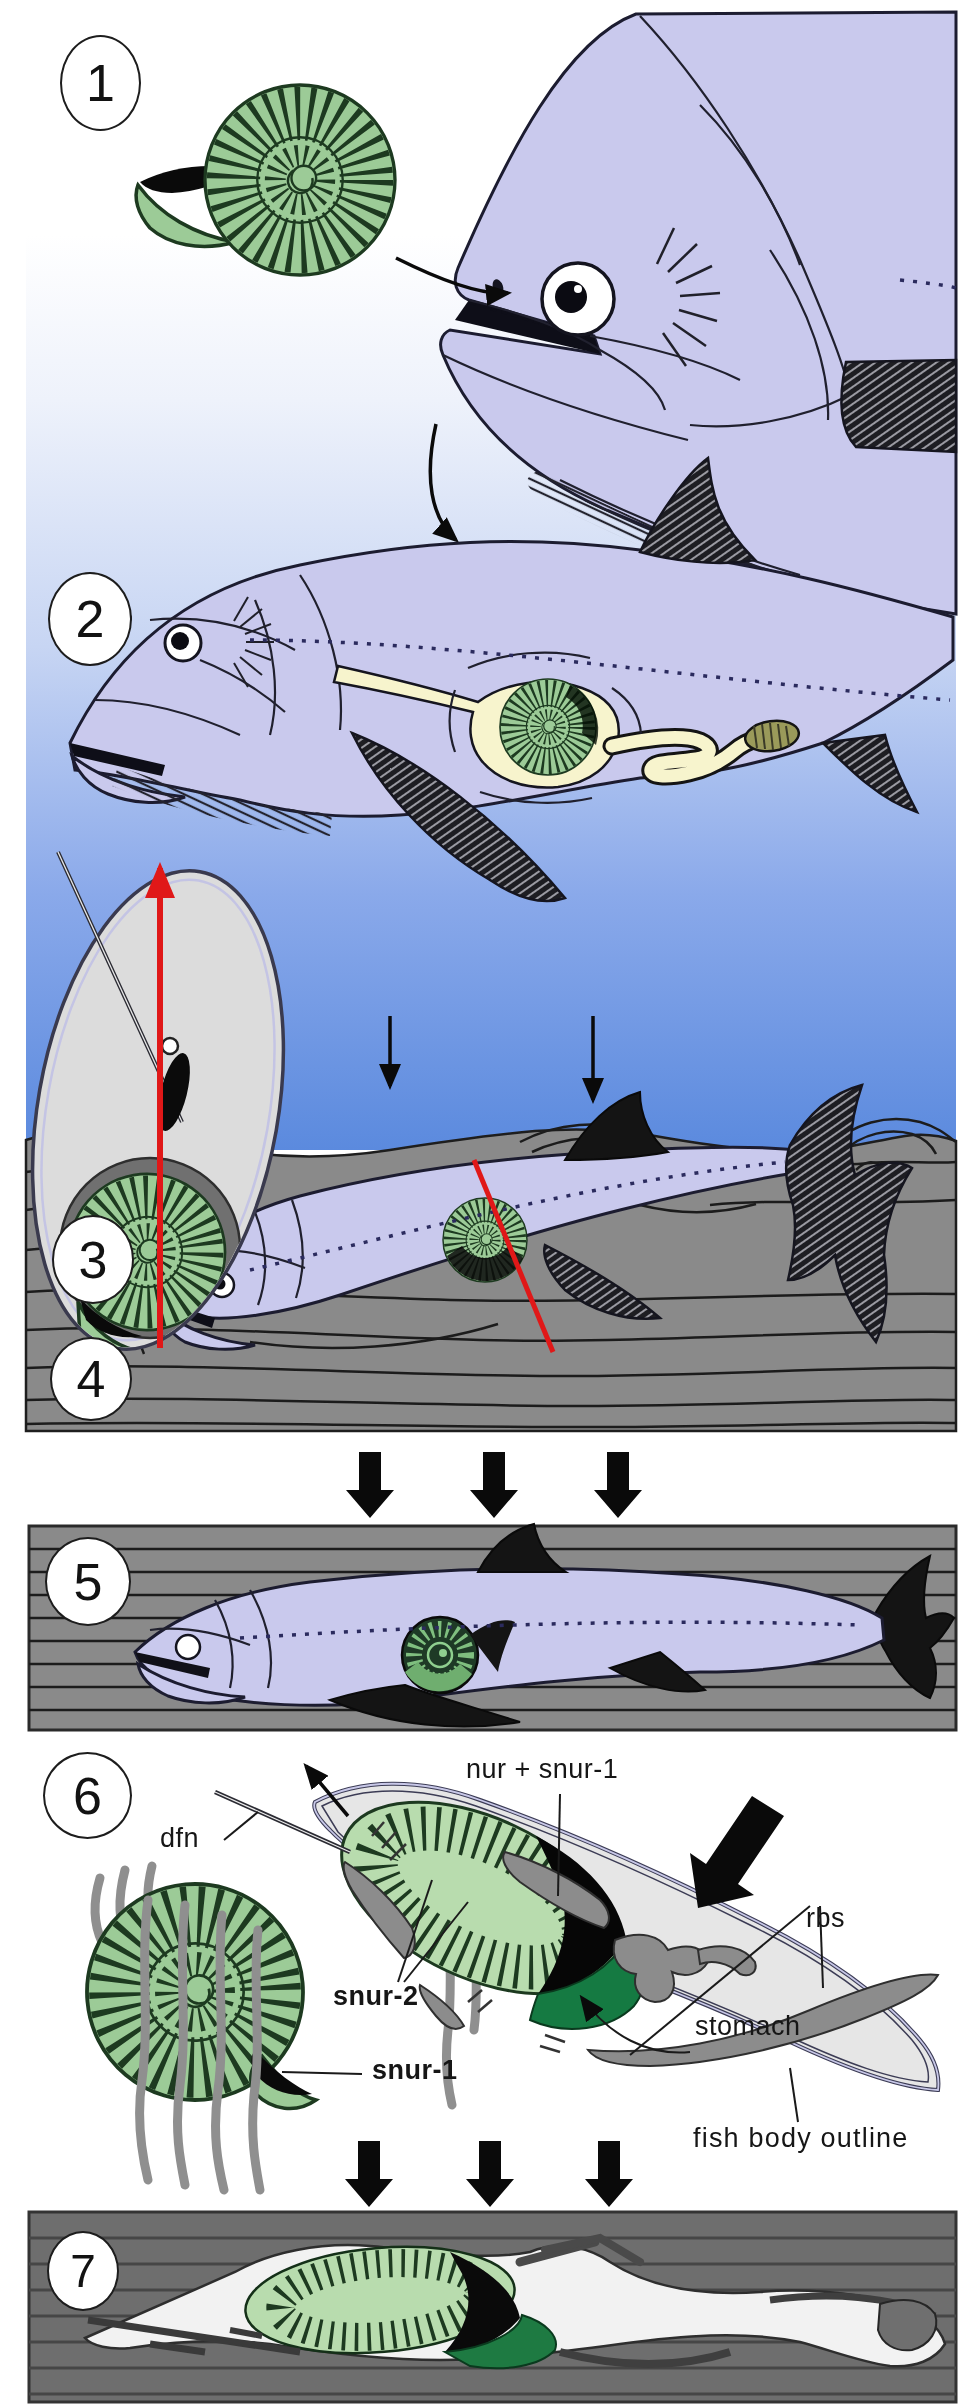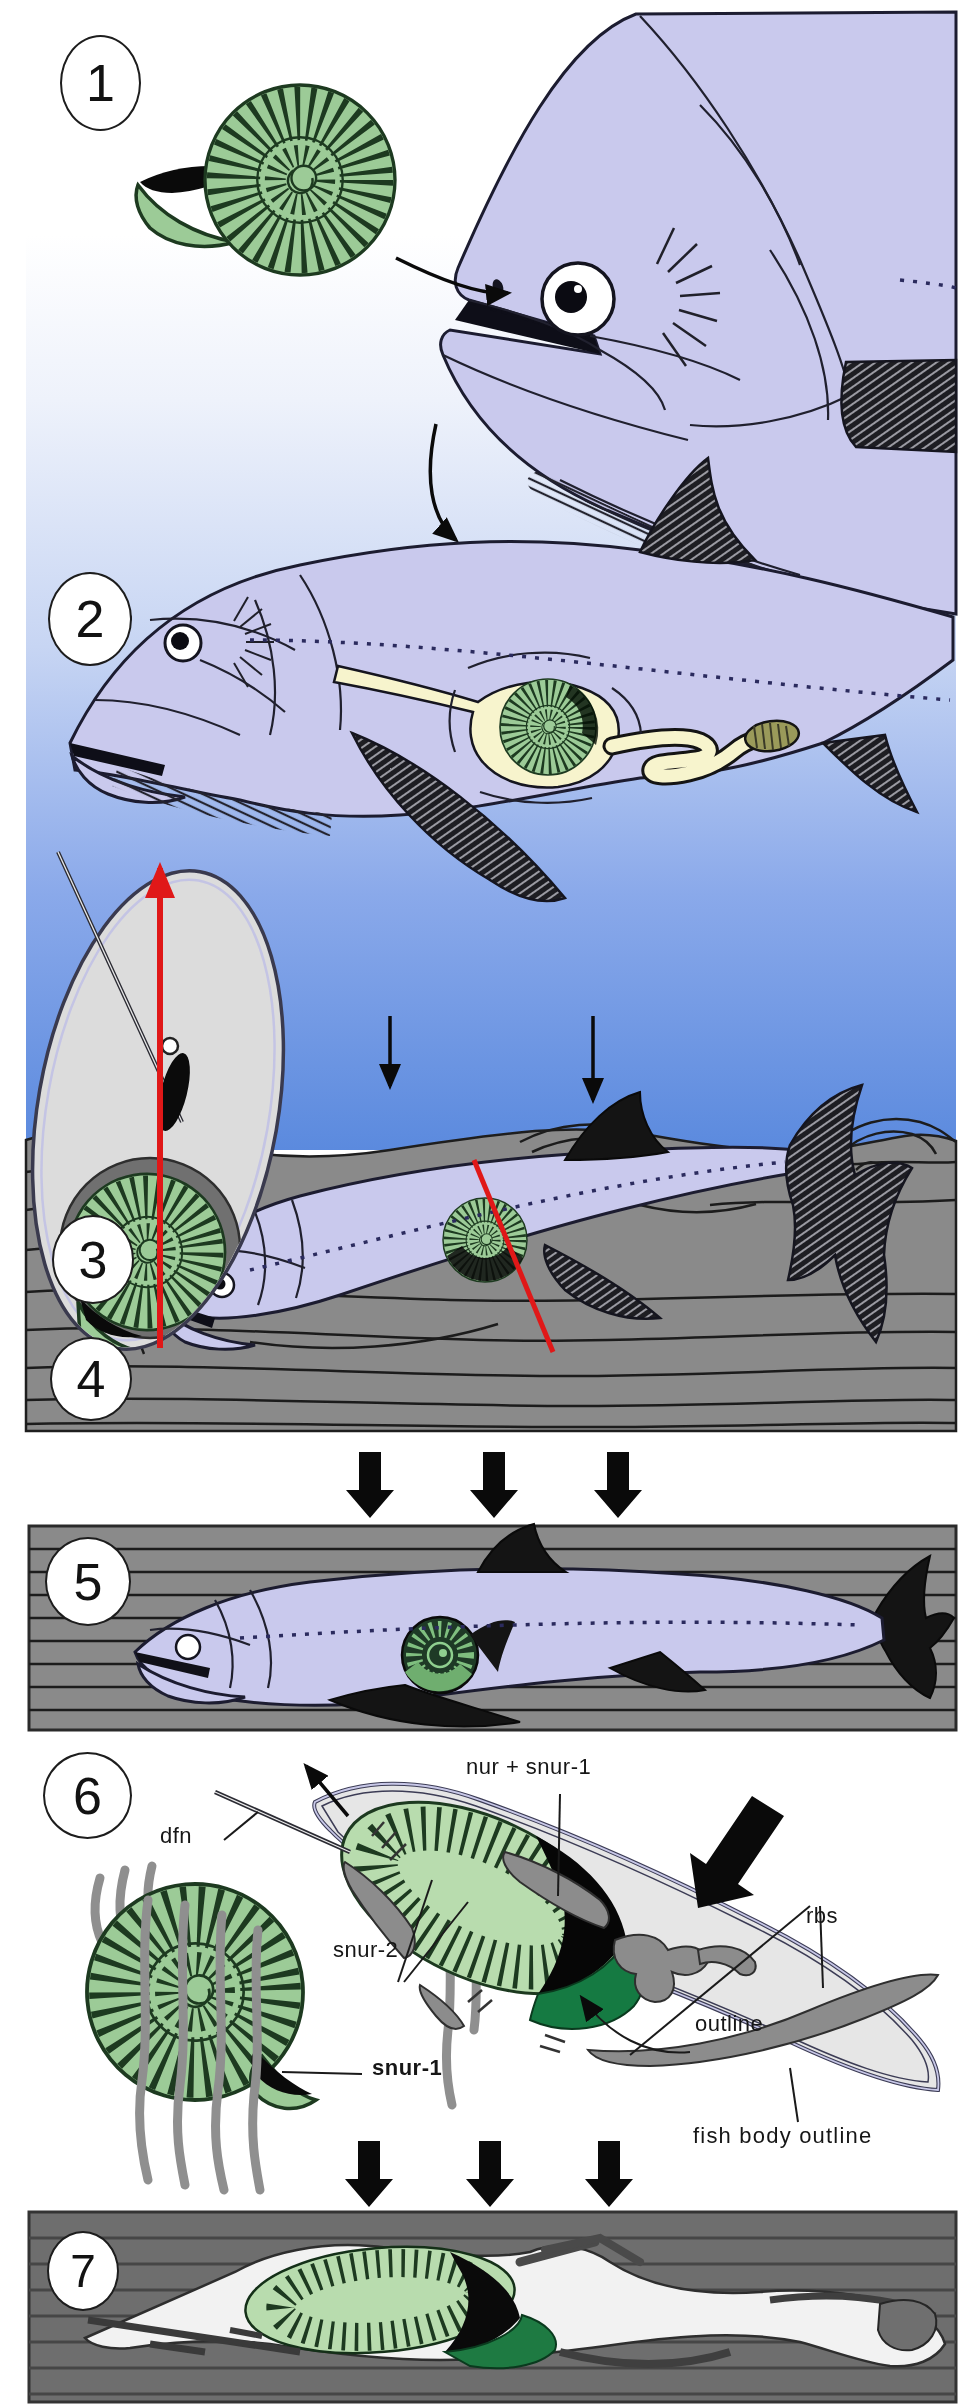--- a/index.html
+++ b/index.html
@@ -9,21 +9,21 @@
   }
   svg.art { position:absolute; left:0; top:0; z-index:1; }
 
   .badge {
     position:absolute; z-index:3; display:flex; align-items:center; justify-content:center;
     background:var(--c-circle_fill,#ffffff); border:2.5px solid #1d1d1d; border-radius:50%;
     color:#121212; font-size:52px; line-height:1;
   }
   .lbl {
     position:absolute; z-index:3; color:var(--c-label_text,#161616);
-    font-size:22px; line-height:1.05; white-space:nowrap; letter-spacing:.5px;
+    font-size:27px; line-height:1.05; white-space:nowrap; letter-spacing:.5px;
   }
 
   
   .lav   { fill:var(--c-fish_body,#c9c9ed); stroke:var(--c-fish_outline,#1c1c30); stroke-width:3; }
   .fin   { fill:url(#finHatch); stroke:#15151f; stroke-width:2.5; }
   .bfin  { fill:#141414; stroke:#0a0a0a; stroke-width:2; }
   .cream { fill:var(--c-digestive_cream,#f7f4cd); stroke:#15151f; stroke-width:2.5; }
   .bone  { fill:var(--c-bone_gray,#8c8c8c); stroke:#2f2f2f; stroke-width:2; }
   .amm   { fill:var(--c-ammonite_green,#9ccb97); stroke:var(--c-ammonite_rib,#1d3a20); stroke-width:3.5; }
   .ribring { fill:none; stroke:var(--c-ammonite_rib,#1d3a20); }
@@ -440,18 +440,18 @@
 <div class="badge" style="left:43px; top:1752px; width:85px; height:83px;">
       <span>6</span>
     </div>
 <div class="badge" style="left:47px; top:2231px; width:68px; height:76px; font-size:46px;">
       <span>7</span>
     </div>
 
 <div class="lbl" style="left:466px; top:1755px;">nur + snur-1</div>
 <div class="lbl" style="left:160px; top:1824px;">dfn</div>
 <div class="lbl" style="left:806px; top:1868px;margin-top:36px;">rbs</div>
-<div class="lbl" style="left:333px; top:1938px;">snur-2</div>
+<div class="lbl" style="left:333px; top:1982px;font-weight:bold;">snur-2</div>
 <div class="lbl" style="left:372px; top:2056px;font-weight:bold;">snur-1</div>
-<div class="lbl" style="left:695px; top:2012px;">outline</div>
+<div class="lbl" style="left:695px; top:2012px;">stomach</div>
 <div class="lbl" style="left:677px; top:2124px; letter-spacing:1.2px;margin-left:16px;">fish body outline</div>
 
 </div>
 
 </body></html>

